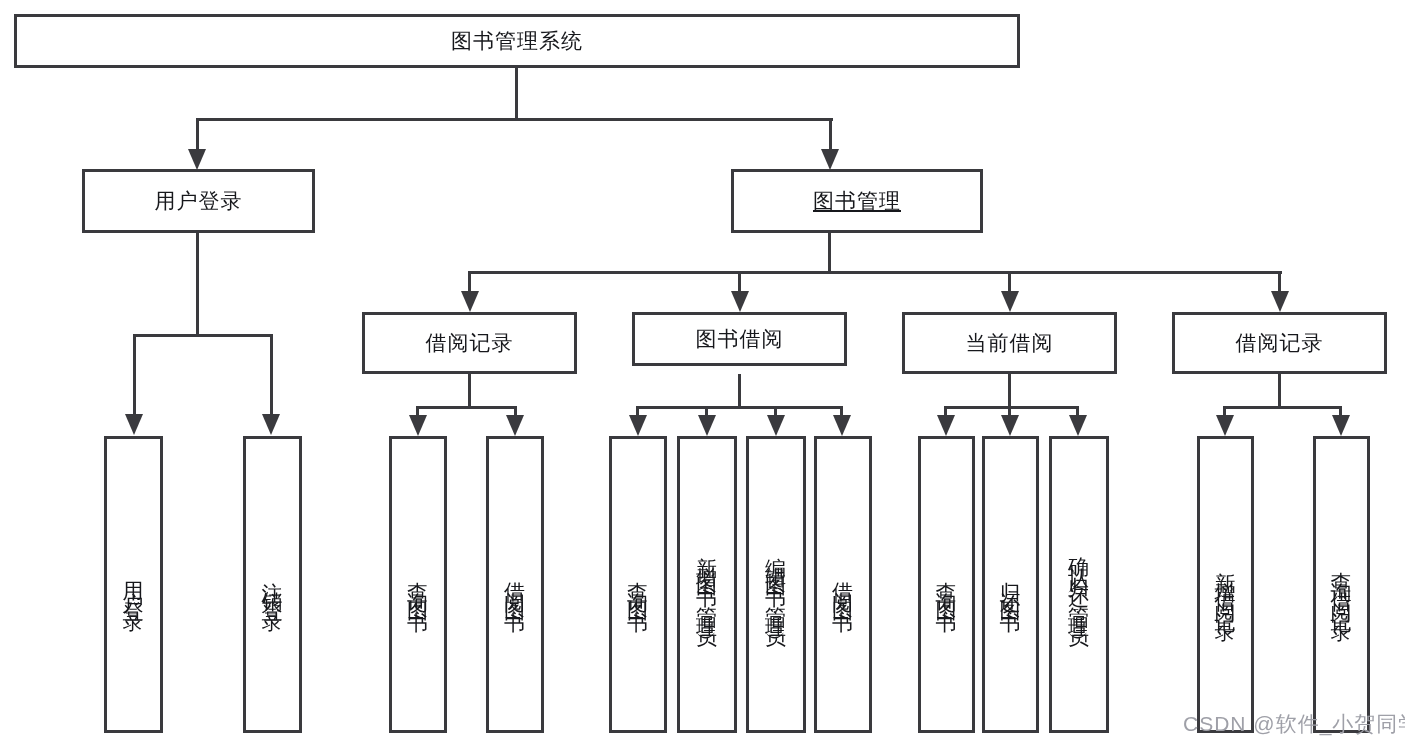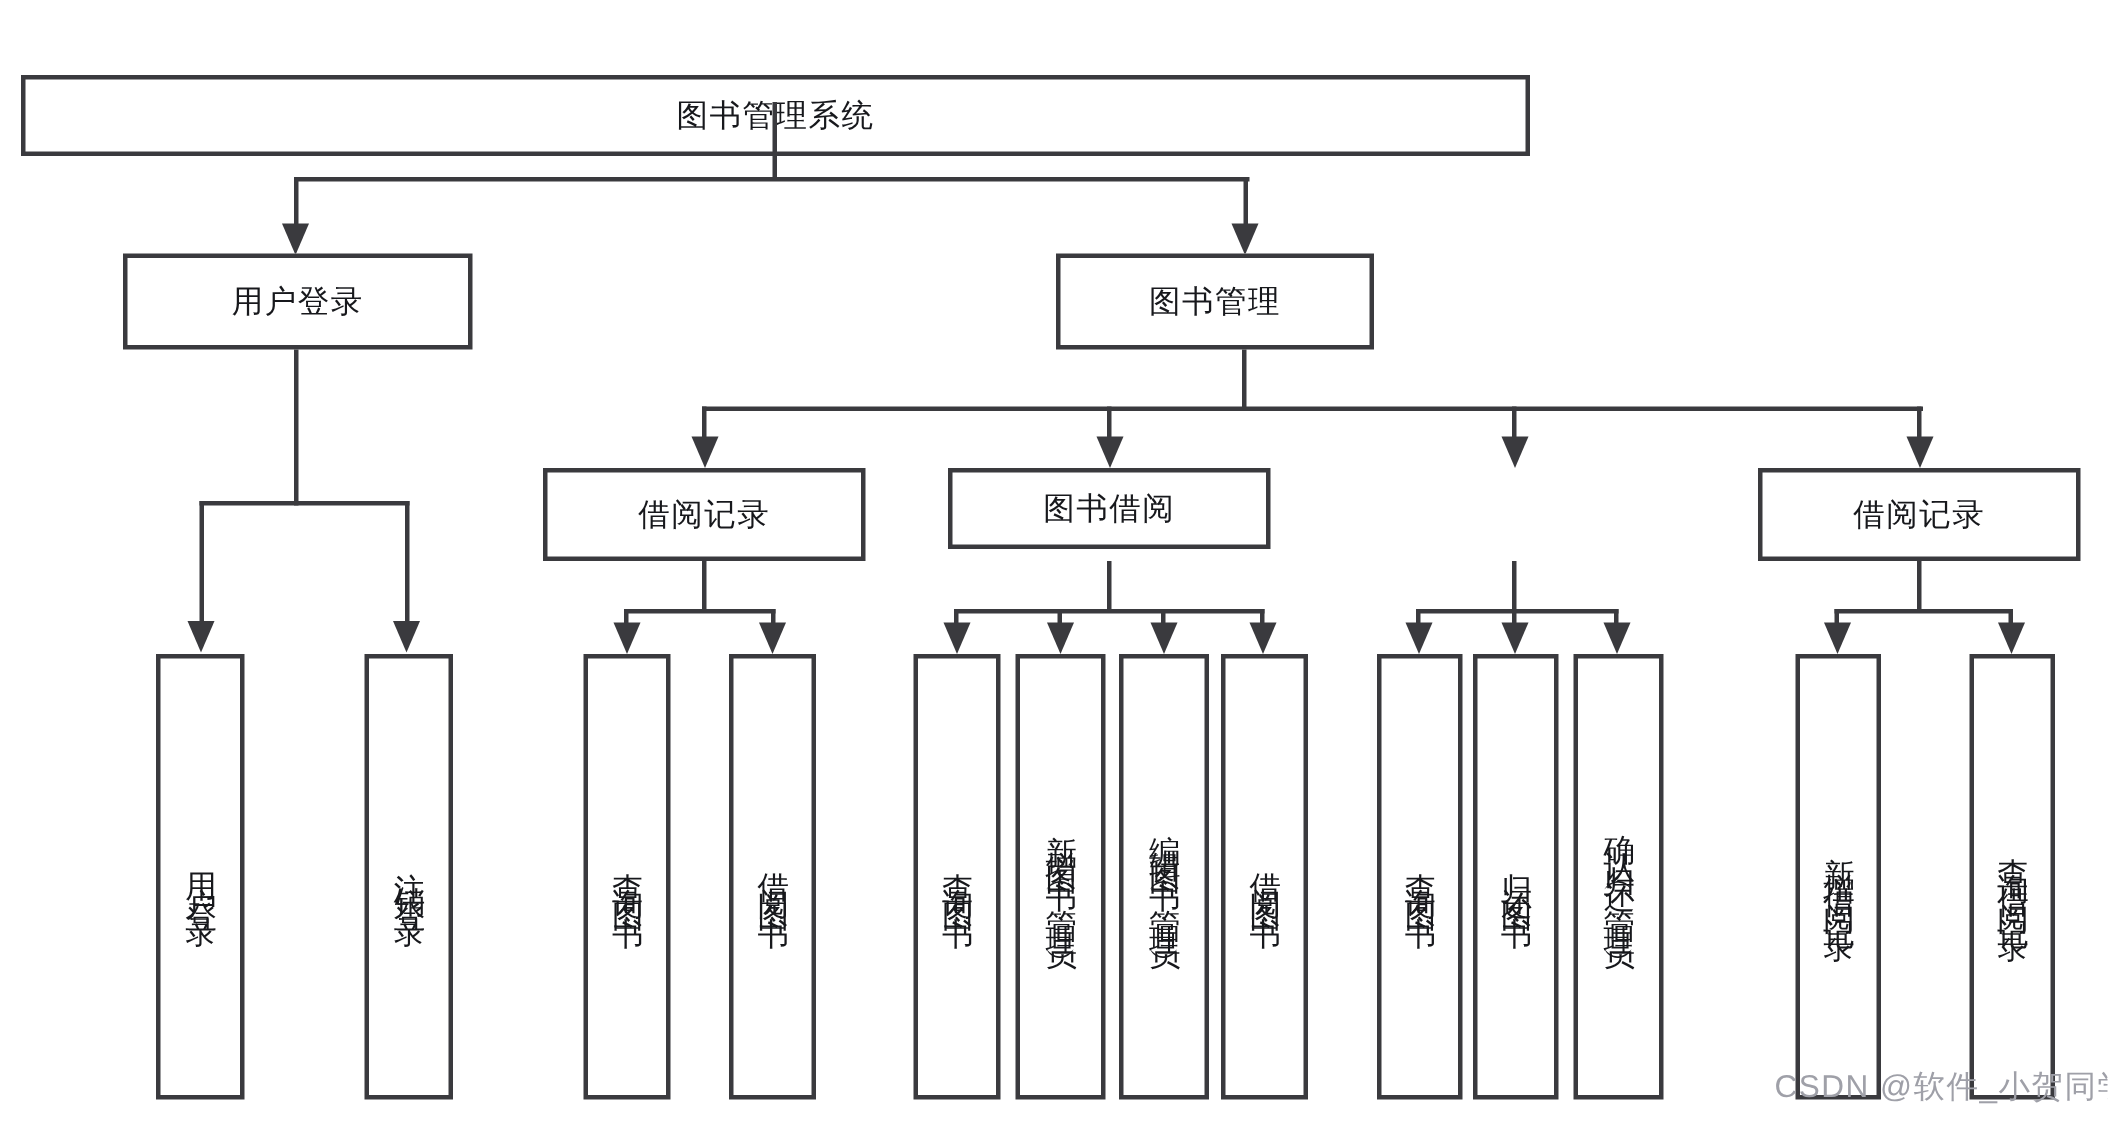--- a/index.html
+++ b/index.html
@@ -62,31 +62,31 @@
     letter-spacing: 1px;
     z-index: 5;
     white-space: nowrap;
   }
 </style>
 </head>
 <body>
 
 <div class="canvas">
 
-  <div class="box" style="left:14px; top:14px; width:1006px; height:54px;margin-top:36px;">图书管理系统</div>
+  <div class="box" style="left:14px; top:14px; width:1006px; height:54px;">图书管理系统</div>
 
   <div class="vline" style="left:515px; top:68px; height:52px;"></div>
   <div class="hline" style="left:196px; top:118px; width:637px;"></div>
   <div class="vline" style="left:196px; top:118px; height:33px;"></div>
   <div class="arrow" style="left:188px; top:149px;"></div>
   <div class="vline" style="left:829px; top:118px; height:33px;"></div>
   <div class="arrow" style="left:821px; top:149px;"></div>
 
   <div class="box" style="left:82px; top:169px; width:233px; height:64px;">用户登录</div>
-  <div class="box" style="left:704px; top:169px; width:212px; height:64px;">图书管理</div>
+  <div class="box" style="left:731px; top:169px; width:252px; height:64px;text-decoration:underline;">图书管理</div>
 
   <div class="vline" style="left:196px; top:233px; height:104px;"></div>
   <div class="hline" style="left:133px; top:334px; width:140px;"></div>
   <div class="vline" style="left:133px; top:334px; height:81px;"></div>
   <div class="arrow" style="left:125px; top:414px;"></div>
   <div class="vline" style="left:270px; top:334px; height:81px;"></div>
   <div class="arrow" style="left:262px; top:414px;"></div>
 
   <div class="vline" style="left:828px; top:233px; height:41px;"></div>
   <div class="hline" style="left:468px; top:271px; width:814px;"></div>
@@ -94,20 +94,21 @@
   <div class="arrow" style="left:461px; top:291px;"></div>
   <div class="vline" style="left:738px; top:271px; height:23px;"></div>
   <div class="arrow" style="left:731px; top:291px;"></div>
   <div class="vline" style="left:1008px; top:271px; height:23px;"></div>
   <div class="arrow" style="left:1001px; top:291px;"></div>
   <div class="vline" style="left:1278px; top:271px; height:23px;"></div>
   <div class="arrow" style="left:1271px; top:291px;"></div>
 
   <div class="box" style="left:362px; top:312px; width:215px; height:62px;">借阅记录</div>
   <div class="box" style="left:632px; top:312px; width:215px; height:54px;">图书借阅</div>
+  <div class="box" style="left:902px; top:312px; width:215px; height:62px;">当前借阅</div>
   <div class="box" style="left:1172px; top:312px; width:215px; height:62px;">借阅记录</div>
 
   <div class="vline" style="left:468px; top:374px; height:34px;"></div>
   <div class="hline" style="left:416px; top:406px; width:101px;"></div>
   <div class="vline" style="left:416px; top:406px; height:11px;"></div>
   <div class="arrow" style="left:409px; top:415px;"></div>
   <div class="vline" style="left:514px; top:406px; height:11px;"></div>
   <div class="arrow" style="left:506px; top:415px;"></div>
 
   <div class="vline" style="left:738px; top:374px; height:34px;"></div>

